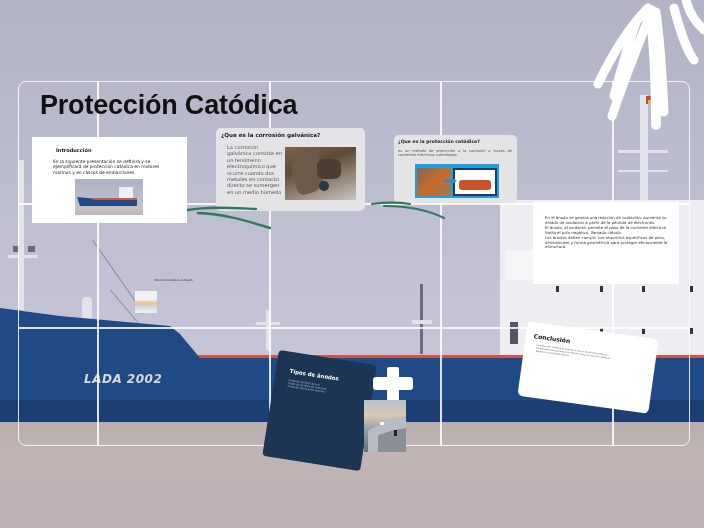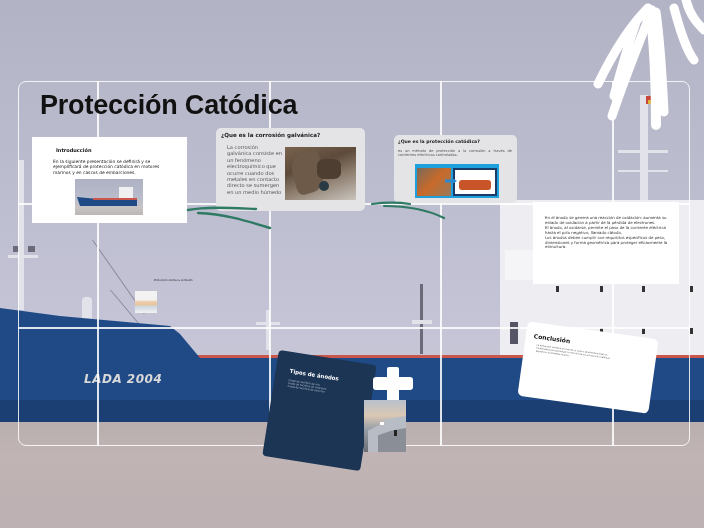--- a/index.html
+++ b/index.html
@@ -110,21 +110,21 @@
   <div class="window-dot" style="left:556px;top:328px;"></div>
   <div class="window-dot" style="left:600px;top:328px;"></div>
   <div class="window-dot" style="left:642px;top:328px;"></div>
   <div class="window-dot" style="left:690px;top:328px;"></div>
   <div style="position:absolute;left:510px;top:322px;width:8px;height:22px;background:#556;"></div>
 
   <div class="deck-red"></div>
   <div class="deck-dark"></div>
   <div class="hull"></div>
   <div class="hull-shade"></div>
-  <div class="ship-name">LADA 2004</div>
+  <div class="ship-name">LADA 2002</div>
   <div class="water"></div>
 </div>
 
 <svg class="scribble" viewBox="0 0 114 130">
   <path d="M8,84 C22,55 38,28 58,8 M24,96 C32,66 40,40 46,22 M22,116 C34,80 50,40 62,10 M66,12 C70,40 72,70 74,112 M84,8 C90,30 96,50 104,60 M96,0 C100,16 108,24 114,30" stroke="#ffffff" stroke-width="9" fill="none" stroke-linecap="round"></path>
   <path d="M60,10 C64,40 66,80 66,125" stroke="#ffffff" stroke-width="10" fill="none" stroke-linecap="round"></path>
 </svg>
 
 <div class="frame"></div>
 <div class="vline" style="left:97px;"></div>

